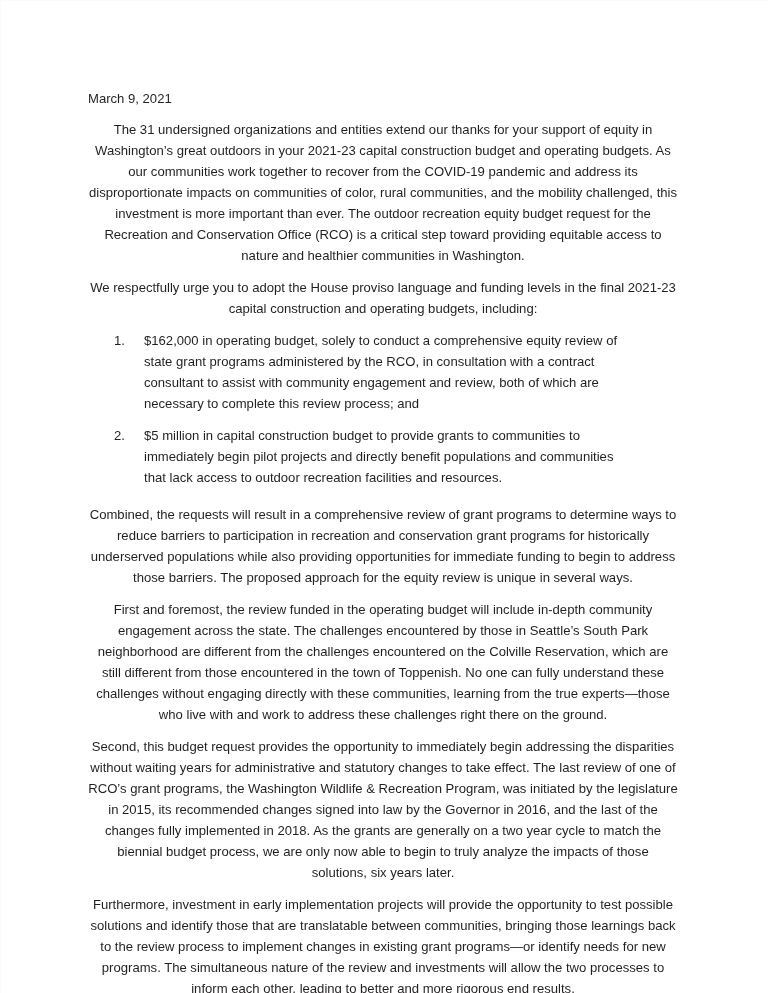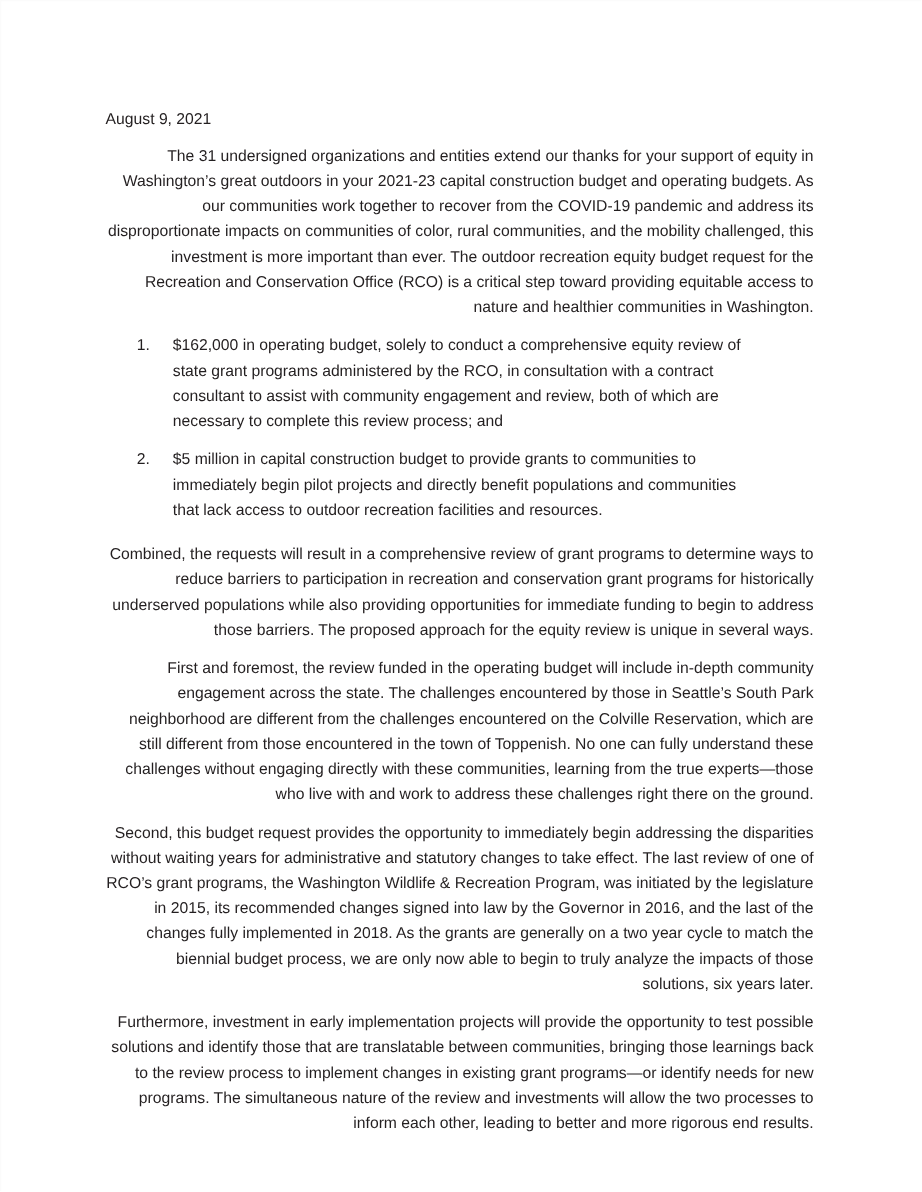--- a/index.html
+++ b/index.html
@@ -44,21 +44,21 @@
     line-height: 21px;
   }
   .line-date {
     margin: 0 0 10px 0;
   }
   .salutation {
     margin: 0 0 11px 0;
   }
   p.para {
     margin: 0 0 11px 0;
-    text-align: right;
+    text-align: center;
   }
   ol.numbered {
     margin: 0 0 11px 0;
     padding: 0;
     list-style: none;
     counter-reset: item;
   }
   ol.numbered > li {
     counter-increment: item;
     position: relative;
@@ -84,25 +84,26 @@
 </style>
 </head>
 <body>
 
 <div class="page">
   <div class="page-edge-top"></div>
   <div class="page-edge-left"></div>
 
   <div class="letter">
 
-    <div class="line-date">August 9, 2021</div>
+    <div class="line-date">March 9, 2021</div>
 
 
     <p class="para">The 31 undersigned organizations and entities extend our thanks for your support of equity in Washington’s great outdoors in your 2021-23 capital construction budget and operating budgets. As our communities work together to recover from the COVID-19 pandemic and address its disproportionate impacts on communities of color, rural communities, and the mobility challenged, this investment is more important than ever. The outdoor recreation equity budget request for the Recreation and Conservation Office (RCO) is a critical step toward providing equitable access to nature and healthier communities in Washington.</p>
 
+    <p class="para">We respectfully urge you to adopt the House proviso language and funding levels in the final 2021-23 capital construction and operating budgets, including:</p>
 
     <div class="list-block">
       <ol class="numbered">
         <li>
           <span>$162,000 in operating budget, solely to conduct a comprehensive equity review of state grant programs administered by the RCO, in consultation with a contract consultant to assist with community engagement and review, both of which are necessary to complete this review process; and</span>
         </li>
         <li>
           <span>$5 million in capital construction budget to provide grants to communities to immediately begin pilot projects and directly benefit populations and communities that lack access to outdoor recreation facilities and resources.</span>
         </li>
       </ol>

